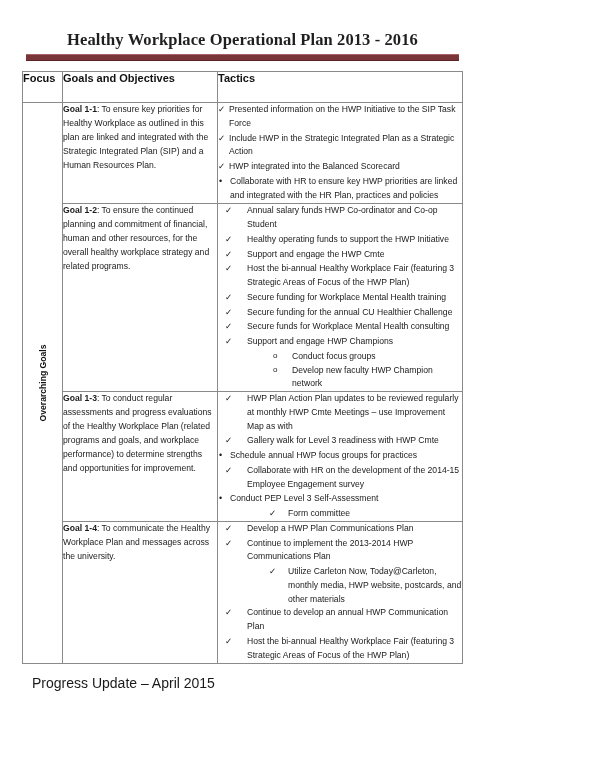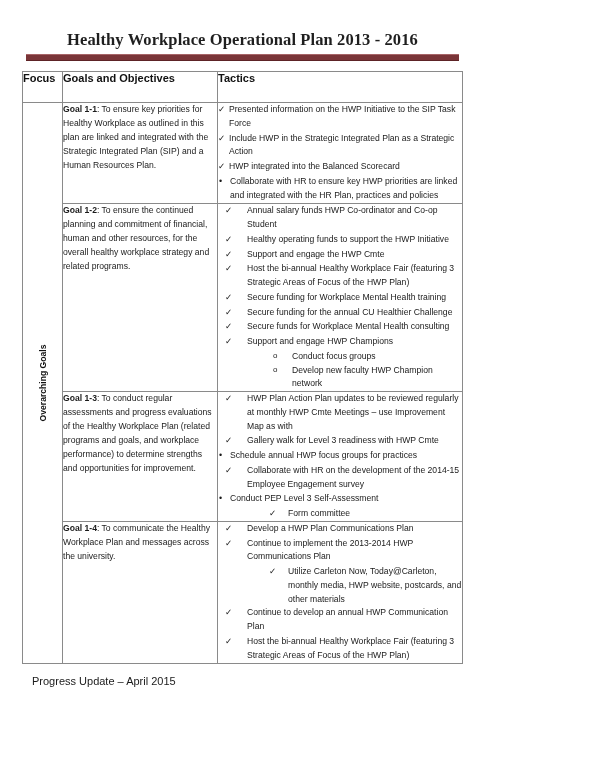--- a/index.html
+++ b/index.html
@@ -177,21 +177,21 @@
     position: absolute;
     left: 51px;
     top: 0;
   }
 
   .mk { color: #1a1a1a; }
 
   
   .footer {
     margin-top: 11px;
-    font-size: 11px;
+    font-size: 14px;
     color: #1a1a1a;
     padding-left: 10px;
   }
 </style>
 </head>
 <body>
 
 <div class="page">
 
   <div class="doc-title">Healthy Workplace Operational Plan 2013 - 2016</div>

